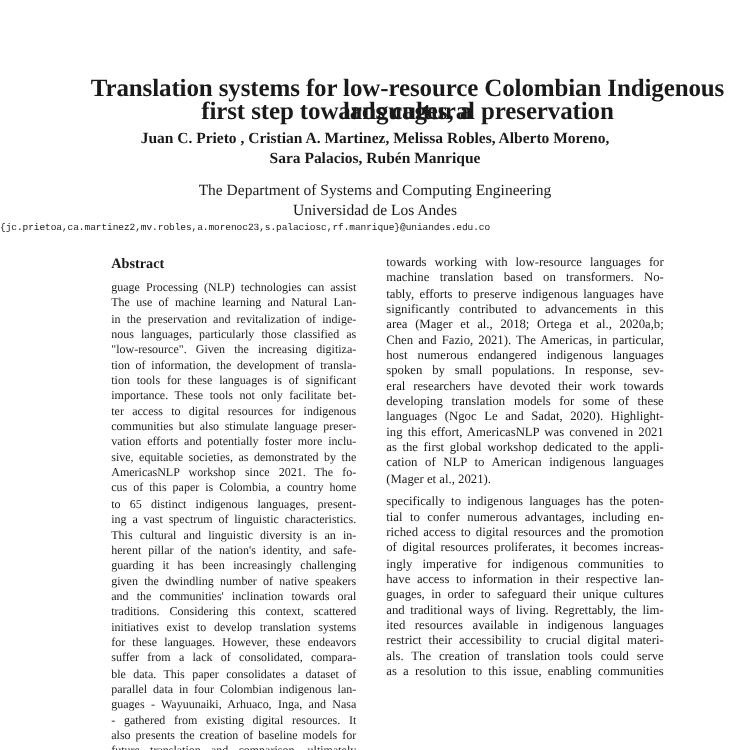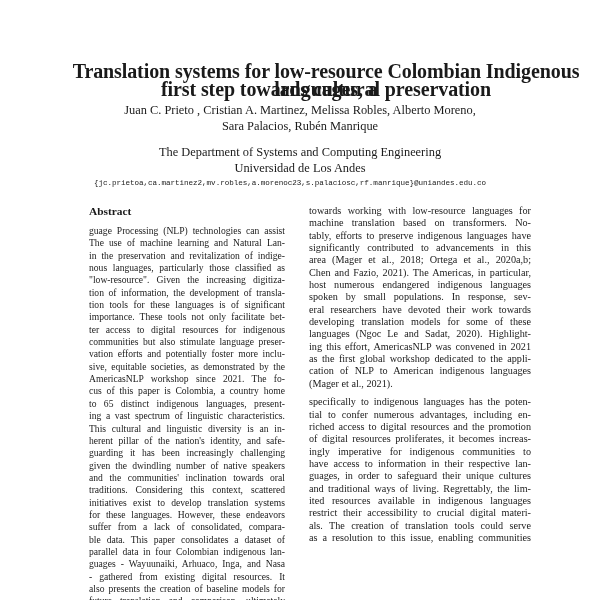--- a/index.html
+++ b/index.html
@@ -1,24 +1,24 @@
 <!DOCTYPE html>
 <html><head>
 <meta charset="utf-8">
 <style>
   html, body { margin: 0; padding: 0; background: #ffffff; }
   body { width: 600px; height: 600px; overflow: hidden; position: relative;
          font-family: "Liberation Serif", "DejaVu Serif", serif; color: #1a1a1a; }
   .title { position: absolute; left: 0; width: 600px; text-align: center;
            font-weight: bold; font-size: 20px; line-height: 18px; top: 62px; letter-spacing: -0.1px; margin-left: 26px; }
   .authors { position: absolute; left: 0; width: 600px; text-align: center;
-             font-weight: normal; font-size: 12.4px; line-height: 16px; top: 102px; }
+             font-weight: bold; font-size: 12.4px; line-height: 16px; top: 102px; }
   .affil { position: absolute; left: 0; width: 600px; text-align: center;
            font-size: 12.4px; line-height: 16px; top: 144px; }
-  .email { position: absolute; left: 0; width: 580px; text-align: center;
+  .email { position: absolute; left: 0; width: 580px; text-align: left;
            font-family: "Liberation Mono", "DejaVu Sans Mono", monospace;
            font-size: 7.6px; line-height: 10px; top: 178px; letter-spacing: -0.05px; }
   .abstract-heading { position: absolute; left: 89px; width: 196px; 
                       font-weight: bold; font-size: 11.4px; top: 205px; }
   .col { position: absolute; font-size: 10.2px; line-height: 12.35px; }
   .col .ln { display: block; white-space: nowrap; text-align: justify; text-align-last: justify; height: 12.35px; }
   .col .ln.last { text-align-last: left; }
   .col-left { left: 89px; width: 196px; top: 225px; font-size: 9.6px; }
   .col-right { left: 309px; width: 222px; top: 205px; }
   .col-right .ln.indent { text-indent: 11px; }

